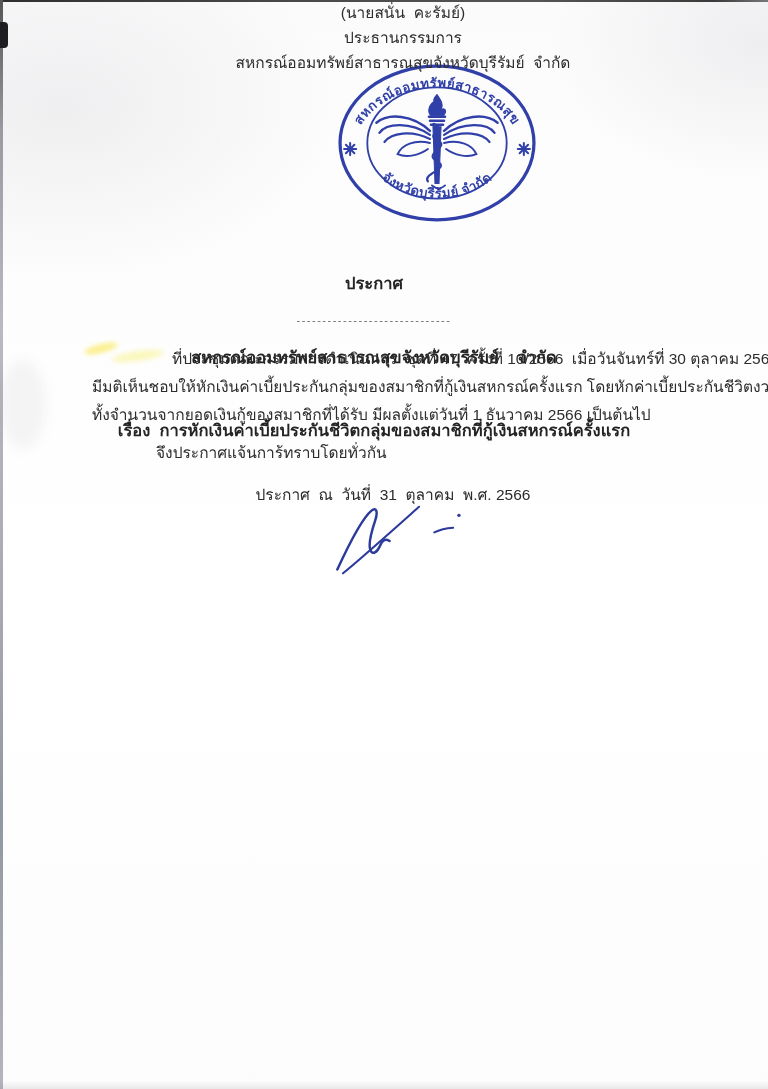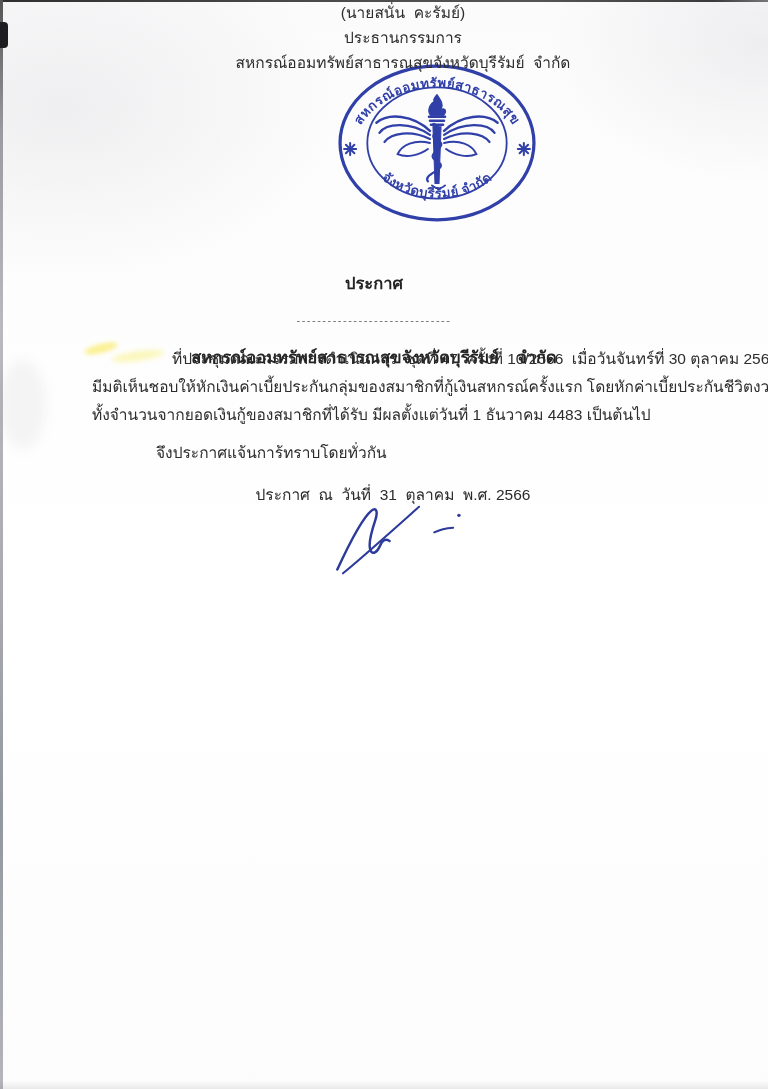--- a/index.html
+++ b/index.html
@@ -110,28 +110,29 @@
         <path d="M-9,34 C-15,26 14,22 0,14 C-15,6 15,0 0,-7 C-12,-13 10,-17 -2,-21" stroke-width="2.2"></path>
         <circle cx="-3" cy="-22" r="2" fill="#3040a8" stroke="none"></circle>
         <path d="M-5,38 C0,42 4,42 8,38" stroke-width="1.8"></path>
       </g>
     </svg>
   </div>
 
   <div class="center-wrap headings">
     <div>ประกาศ</div>
     <div>สหกรณ์ออมทรัพย์สาธารณสุขจังหวัดบุรีรัมย์    จำกัด</div>
+    <div>เรื่อง  การหักเงินค่าเบี้ยประกันชีวิตกลุ่มของสมาชิกที่กู้เงินสหกรณ์ครั้งแรก</div>
   </div>
 
   <div class="center-wrap sep">------------------------------</div>
 
   <div>
     <div class="t body-line" style="left:157px;top:346px;margin-left:15px;">ที่ประชุมคณะกรรมการดำเนินการ  ชุดที่ 47  ครั้งที่ 10/2566  เมื่อวันจันทร์ที่ 30 ตุลาคม 2566</div>
     <div class="t body-line" style="left:92px;top:374px;">มีมติเห็นชอบให้หักเงินค่าเบี้ยประกันกลุ่มของสมาชิกที่กู้เงินสหกรณ์ครั้งแรก โดยหักค่าเบี้ยประกันชีวิตงวดเดียว</div>
-    <div class="t body-line" style="left:92px;top:402px;">ทั้งจำนวนจากยอดเงินกู้ของสมาชิกที่ได้รับ มีผลตั้งแต่วันที่ 1 ธันวาคม 4483 เป็นต้นไป</div>
+    <div class="t body-line" style="left:92px;top:402px;">ทั้งจำนวนจากยอดเงินกู้ของสมาชิกที่ได้รับ มีผลตั้งแต่วันที่ 1 ธันวาคม 2566 เป็นต้นไป</div>
   </div>
 
   <div class="t body-line" style="left:156px;top:440px;">จึงประกาศแจ้นการ้ทราบโดยทั่วกัน</div>
 
   <div class="center-wrap date-line">ประกาศ  ณ  วันที่  31  ตุลาคม  พ.ศ. 2566</div>
 
   <div class="sig">
     <svg viewBox="0 0 160 80" xmlns="http://www.w3.org/2000/svg">
       <g stroke="#2b3a9b" fill="none" stroke-linecap="round" stroke-linejoin="round">
         <path d="M14,70 C26,44 40,16 50,8 C55,4 57,9 54,18 C50,30 46,44 49,50 C51,55 56,52 59,45 C61,40 64,37 69,40" stroke-width="2.6"></path>

